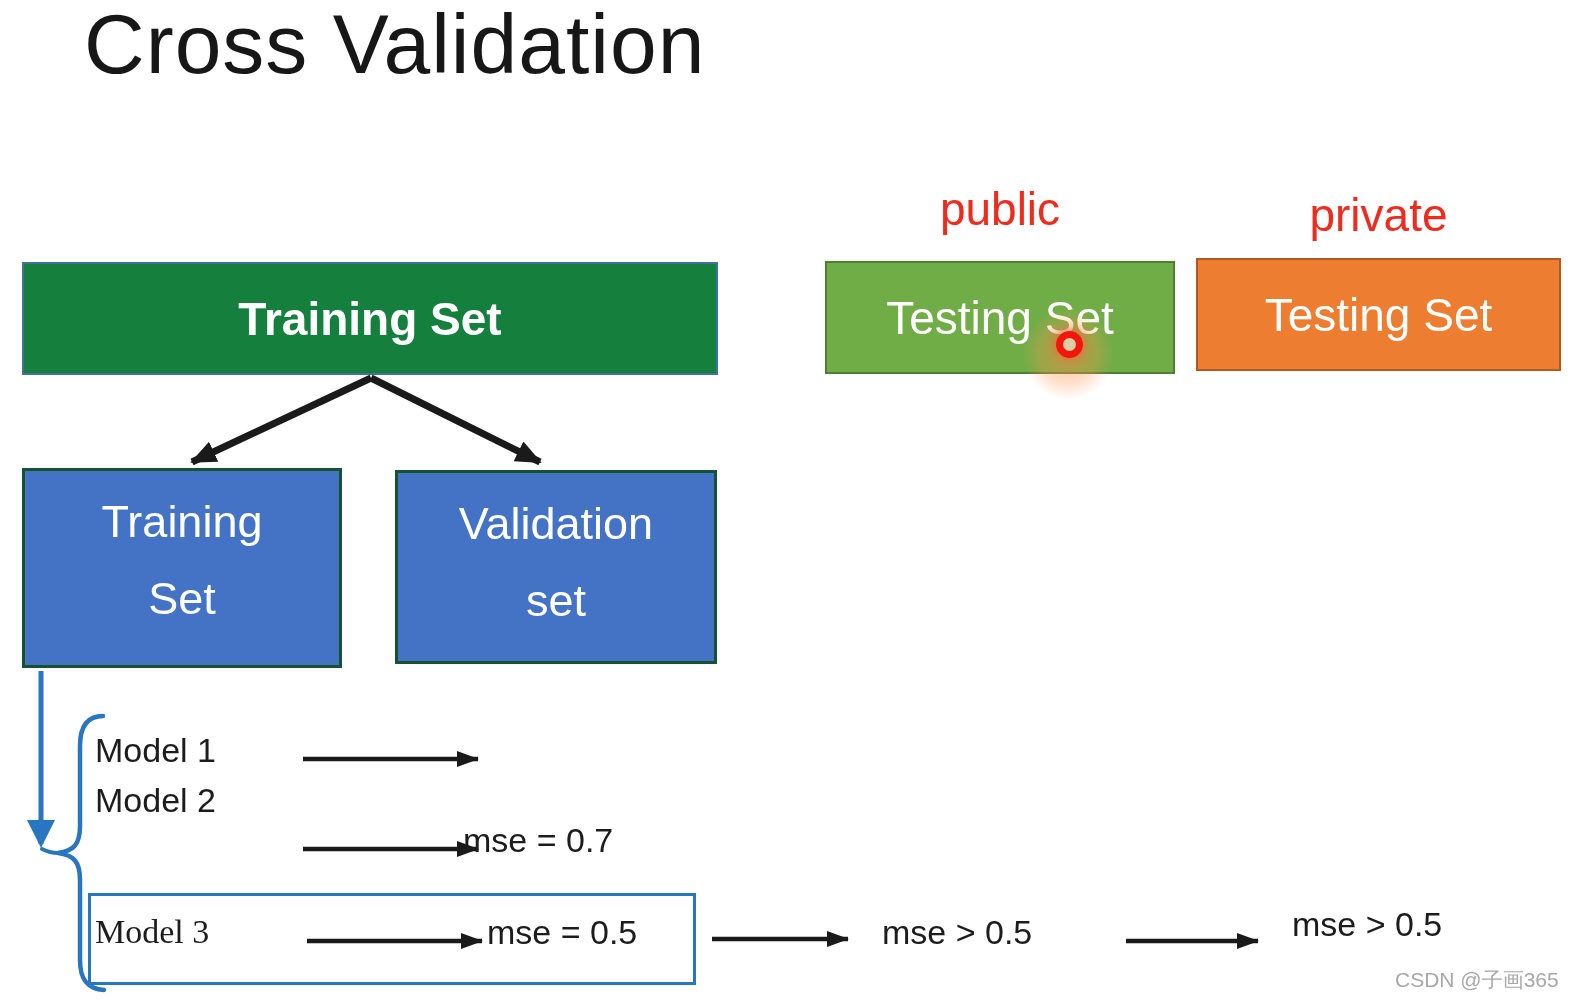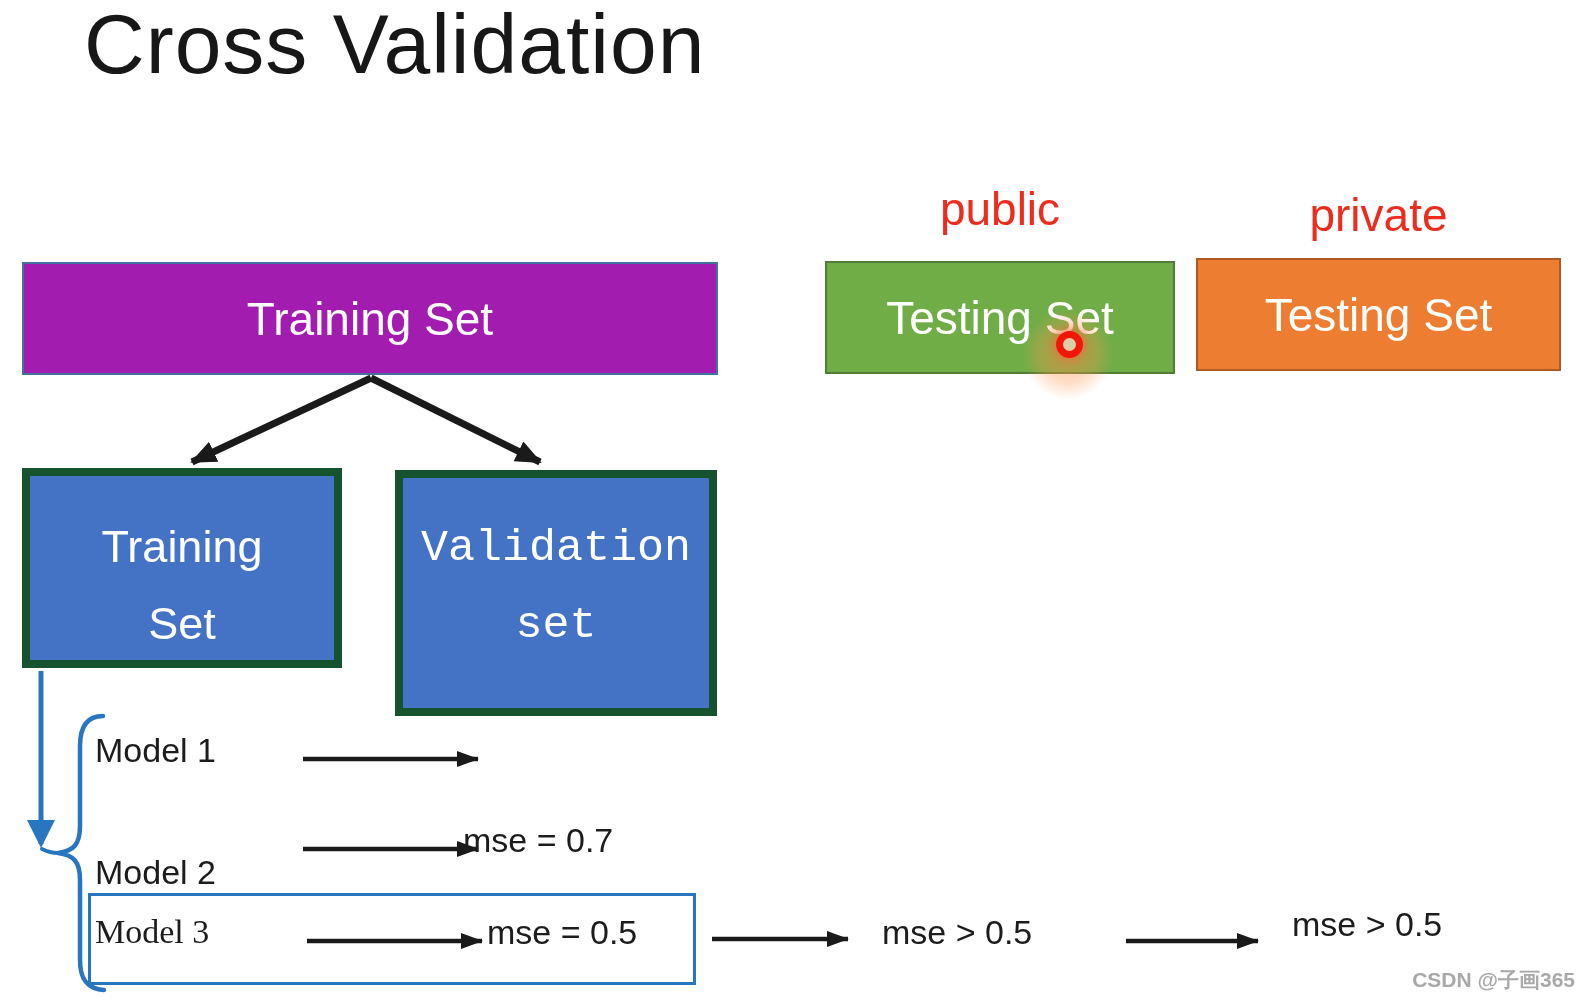--- a/index.html
+++ b/index.html
@@ -29,38 +29,38 @@
   #label-private{left:1196px;top:188px;width:365px;}
   .box{
     display:flex;align-items:center;justify-content:center;
     color:#ffffff;
     font-size:46px;
     text-align:center;
     box-sizing:border-box;
   }
   #box-training-full{
     left:22px;top:262px;width:696px;height:113px;
-    background:#a21caf;border:2px solid #41719c;
+    background:#15803d;border:2px solid #41719c;font-weight:bold;
   }
   #box-testing-public{
     left:825px;top:261px;width:350px;height:113px;
     background:#70ad47;border:2px solid #507e32;
   }
   #box-testing-private{
     left:1196px;top:258px;width:365px;height:113px;
     background:#ed7d31;border:2px solid #ae5a21;
   }
   .box2{
-    background:#4472c4;border:8px solid #14532d;
+    background:#4472c4;border:3px solid #14532d;
     color:#fff;font-size:45px;text-align:center;
     box-sizing:border-box;
-    padding-top:32px;line-height:77px;
+    padding-top:12px;line-height:77px;
   }
   #box-training-sub{left:22px;top:468px;width:320px;height:200px;}
-  #box-validation{left:395px;top:470px;width:322px;height:246px;font-family:Liberation Mono, monospace;}
+  #box-validation{left:395px;top:470px;width:322px;height:194px;}
   .model-label,.mse-label{
     font-size:34px;color:#1c1c1c;white-space:nowrap;
   }
   #svg-layer{left:0;top:0;width:1580px;height:1006px;pointer-events:none;}
   #model3-rect{
     left:88px;top:893px;width:608px;height:92px;
     border:3px solid #2776bf;
     box-sizing:border-box;
     background:transparent;
   }
@@ -72,21 +72,21 @@
   #laser-dot{
     left:1056px;top:331px;width:13px;height:13px;
     border-radius:50%;
     border:7px solid #f2170a;
     background:rgba(255,245,240,0.55);
     box-shadow:0 0 10px 2px rgba(255,90,50,0.65);
   }
   #watermark{
     left:1395px;top:966px;width:180px;
     font-size:21px;color:#a8a8a8;
-    text-align:right;white-space:nowrap;font-weight:bold;
+    white-space:nowrap;
   }
 </style>
 </head>
 <body>
 
 <div id="slide">
 
   <div class="abs" id="title">Cross Validation</div>
 
   <div class="abs red-label" id="label-public">public</div>
@@ -160,21 +160,21 @@
       <line x1="712" y1="939" x2="848" y2="939" stroke="#1a1a1a" stroke-width="4.5" marker-end="url(#mh-black)"></line>
     </g>
 
     <g>
       <line x1="1126" y1="941" x2="1258" y2="941" stroke="#1a1a1a" stroke-width="4.5" marker-end="url(#mh-black)"></line>
     </g>
   </svg>
 
   <div class="abs model-label" style="left:95px;top:731px;">Model 1</div>
 
-  <div class="abs model-label" style="left:95px;top:853px;">Model 2</div>
+  <div class="abs model-label" style="left:95px;top:781px;">Model 2</div>
   <div class="abs mse-label" style="left:463px;top:821px;">mse = 0.7</div>
 
   <div class="abs" id="model3-rect"></div>
   <div class="abs model-label" style="left:95px;top:913px;font-family:Liberation Serif, serif;">Model 3</div>
   <div class="abs mse-label" style="left:487px;top:913px;">mse = 0.5</div>
 
   <div class="abs mse-label" style="left:882px;top:913px;">mse &gt; 0.5</div>
   <div class="abs mse-label" style="left:1292px;top:905px;">mse &gt; 0.5</div>
 
   <div class="abs" id="laser-glow"></div>

